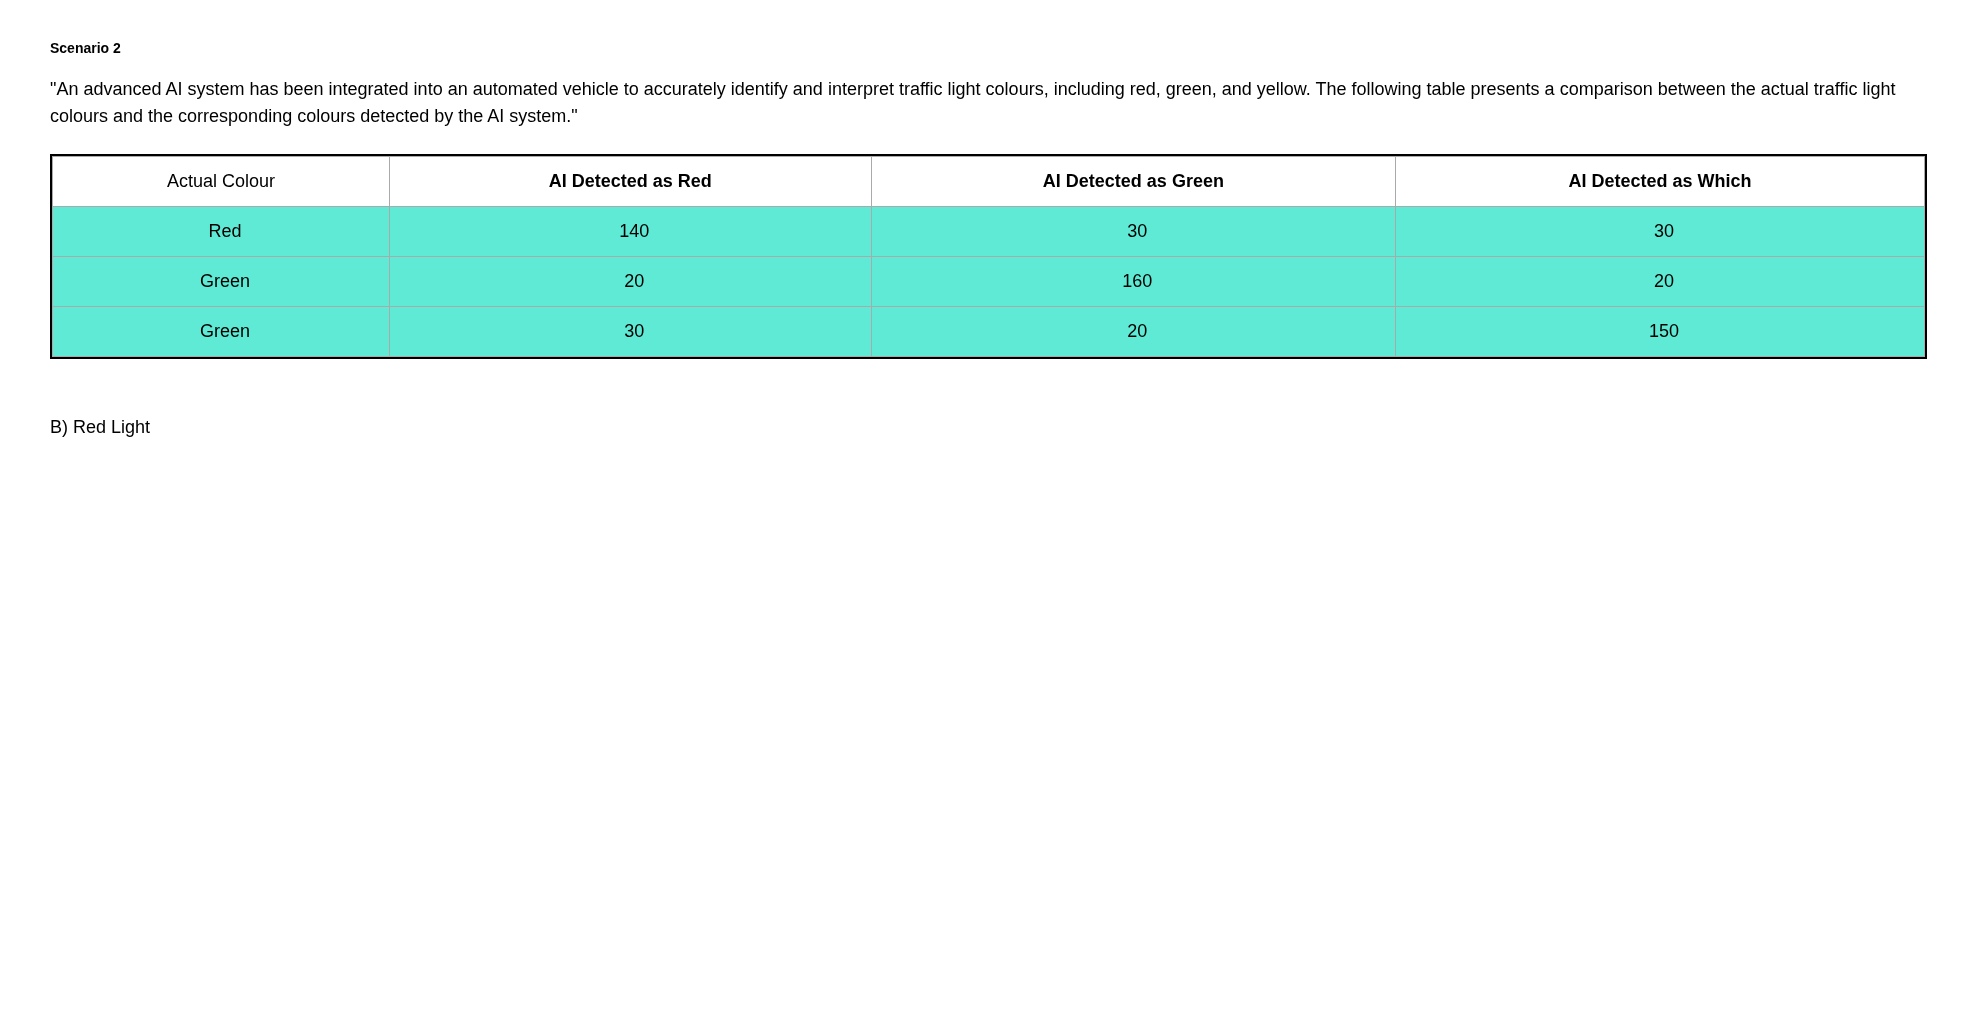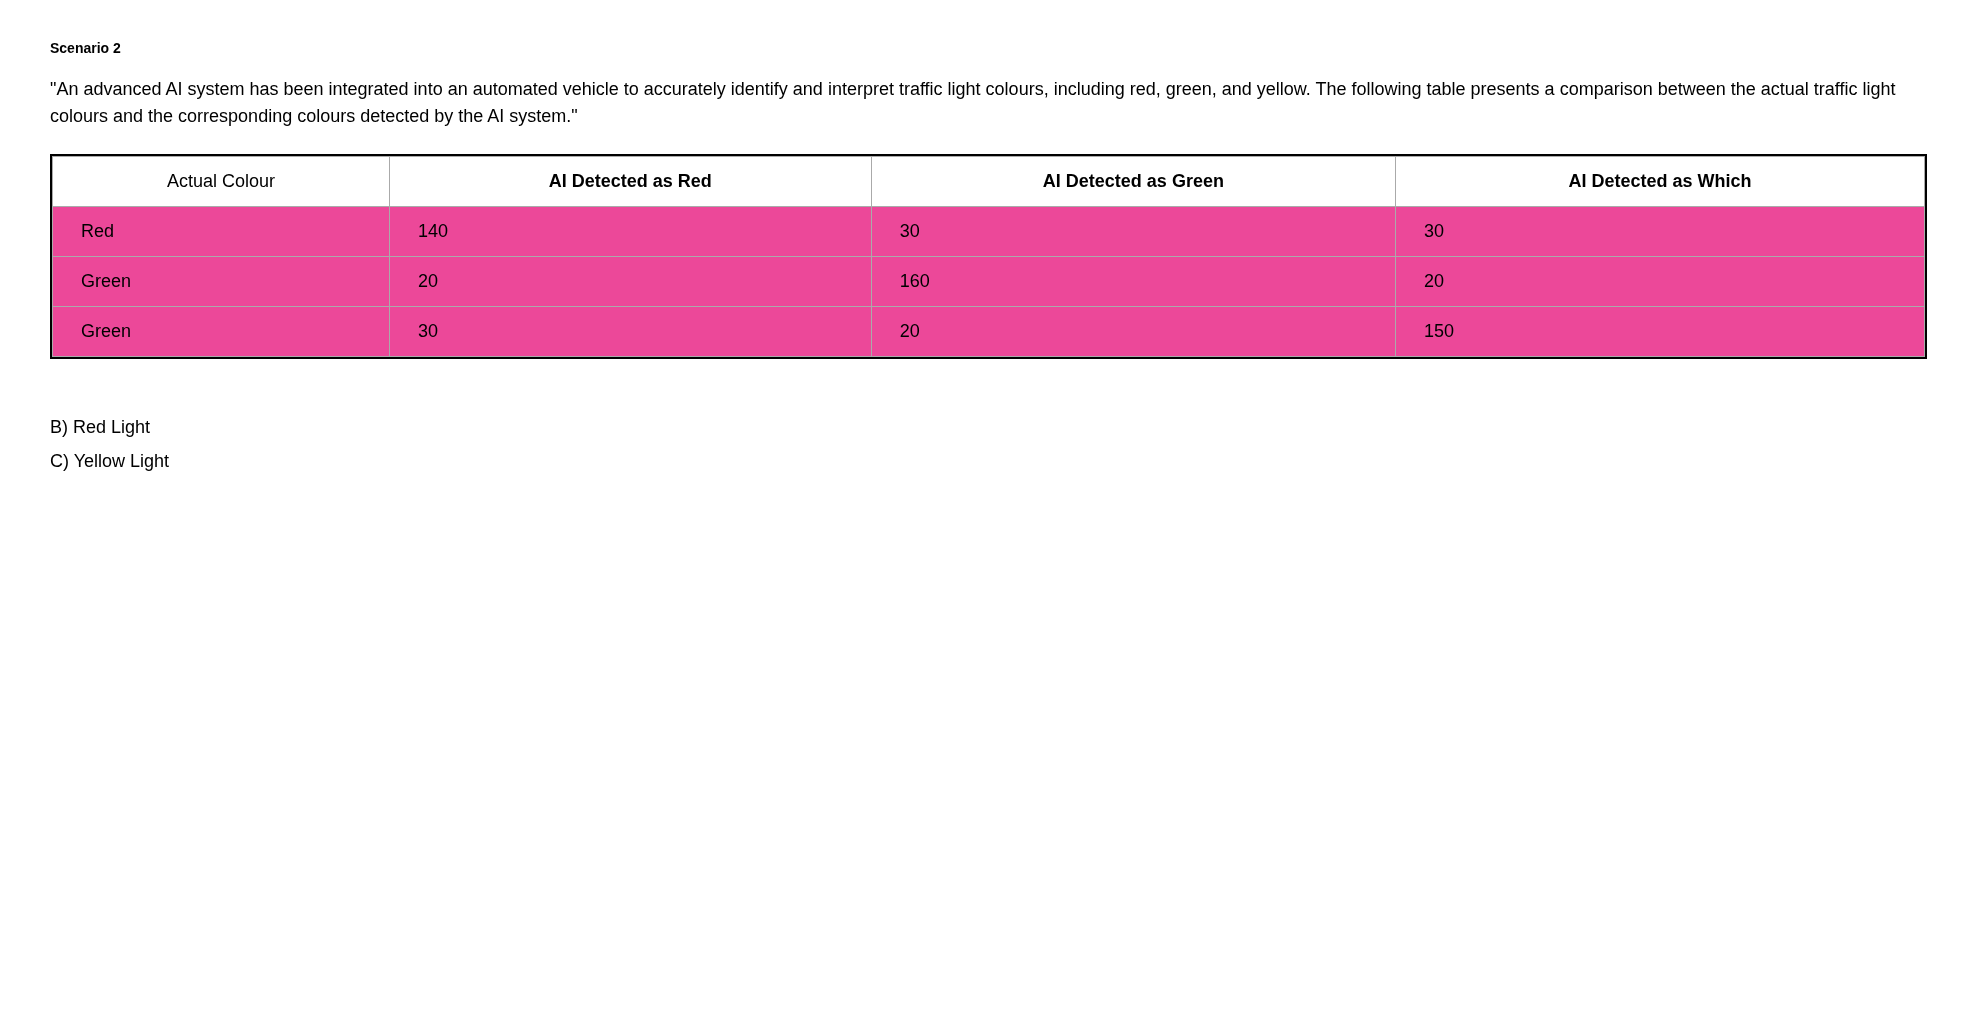--- a/index.html
+++ b/index.html
@@ -35,37 +35,38 @@
       border: 2px solid #000;
       display: inline-block;
       width: 100%;
       max-width: 1880px;
       margin-bottom: 36px;
     }
 
     table {
       width: 100%;
       border-collapse: collapse;
+      text-align: center;
     }
 
     table th, table td {
       border: 1px solid #aaa;
       padding: 14px 20px;
       font-size: 18px;
       vertical-align: middle;
     }
 
     table thead th {
       font-weight: bold;
       background-color: #fff;
     }
 
     table tbody td {
       font-weight: normal;
-      background-color: #ec4899;
+      background-color: #5eead4;
       padding-left: 28px;
     }
 
     table th:first-child,
     table td:first-child {
       font-weight: normal;
       width: 18%;
     }
 
     .questions-section {
@@ -120,18 +121,17 @@
           <td>20</td>
           <td>150</td>
         </tr>
       </tbody>
   </table>
 </div>
 
 <div class="questions-section">
   <div id="options-container">
       <span class="option">B) Red Light</span>
-      <span class="option">C) Yellow Light</span>
     </div>
 </div>
 
 
 
 
 </body></html>

